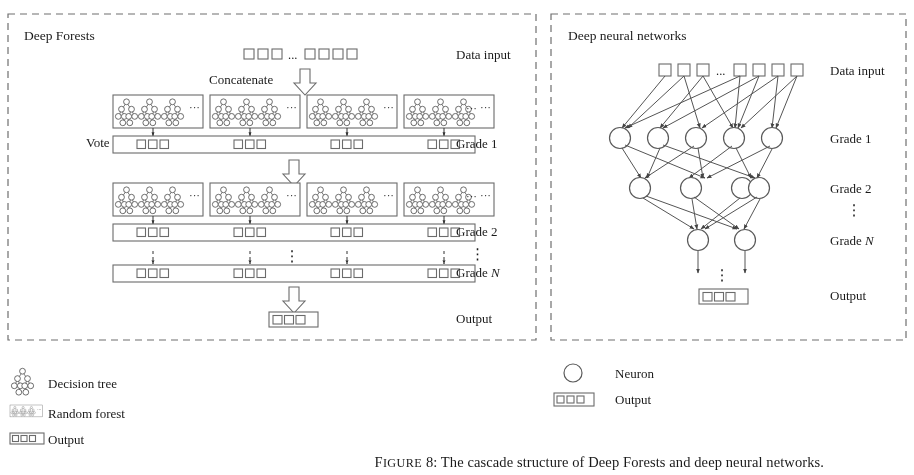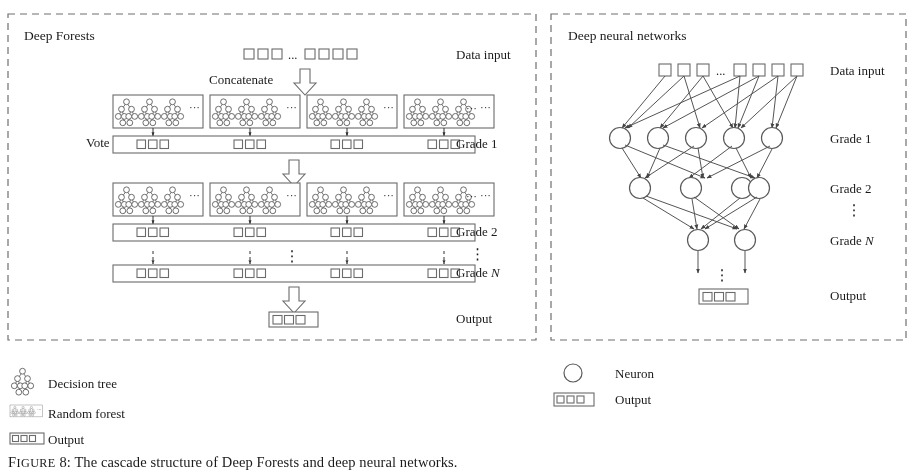--- a/index.html
+++ b/index.html
@@ -90,26 +90,25 @@
     fill: #ffffff;
     stroke: #6b6b6b;
     stroke-width: 1.1;
     stroke-linejoin: miter;
   }
   .caption {
     position: absolute;
     left: 0;
     top: 446px;
     width: 824px;
-    text-align: left;
+    text-align: right;
     font-size: 14.5px;
     font-family: "Liberation Serif", "DejaVu Serif", serif;
     color: #1a1a1a;
     letter-spacing: 0.1px;
-    margin-left: 8px;
   }
   .caption .sc {
     font-size: 12.2px;
     letter-spacing: 0.4px;
   }
   .vdots { font-size: 15px; letter-spacing: 0; }
 </style>
 </head>
 <body>
 

